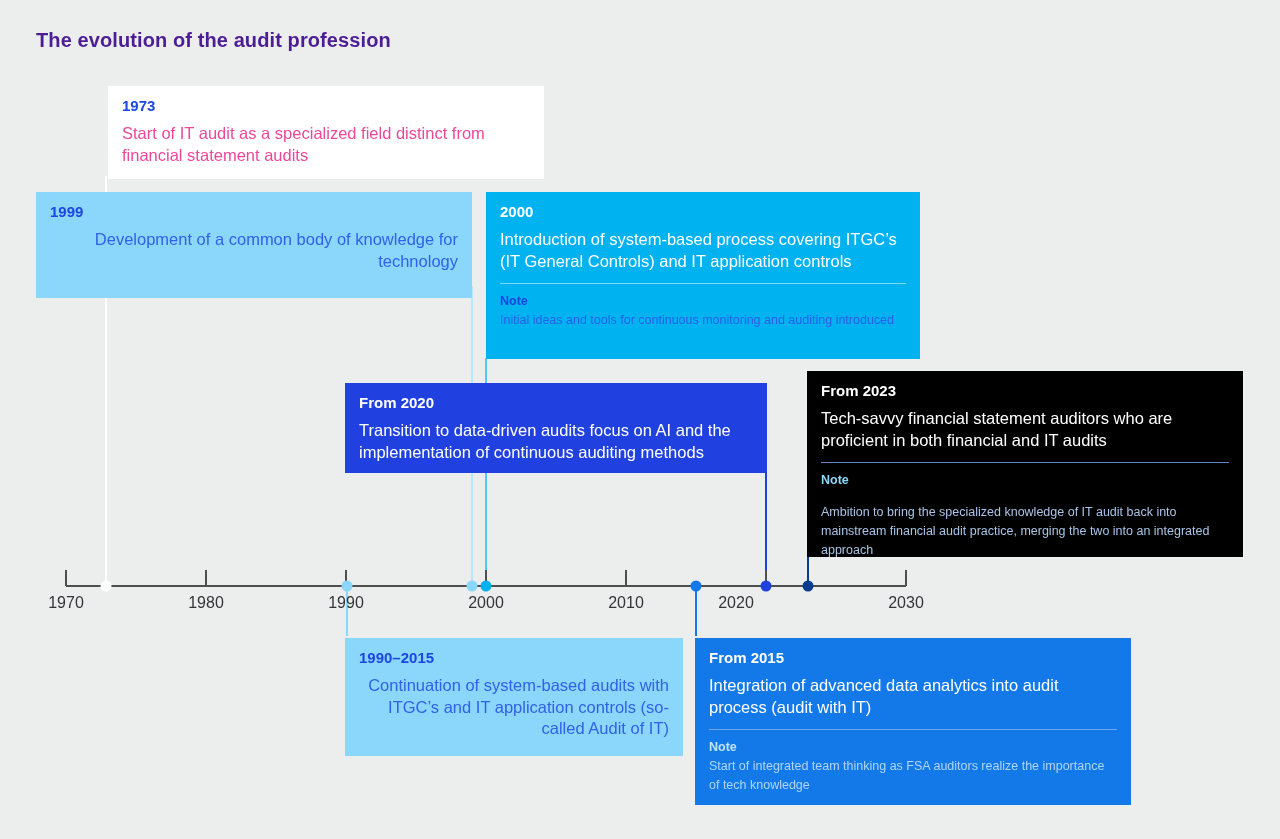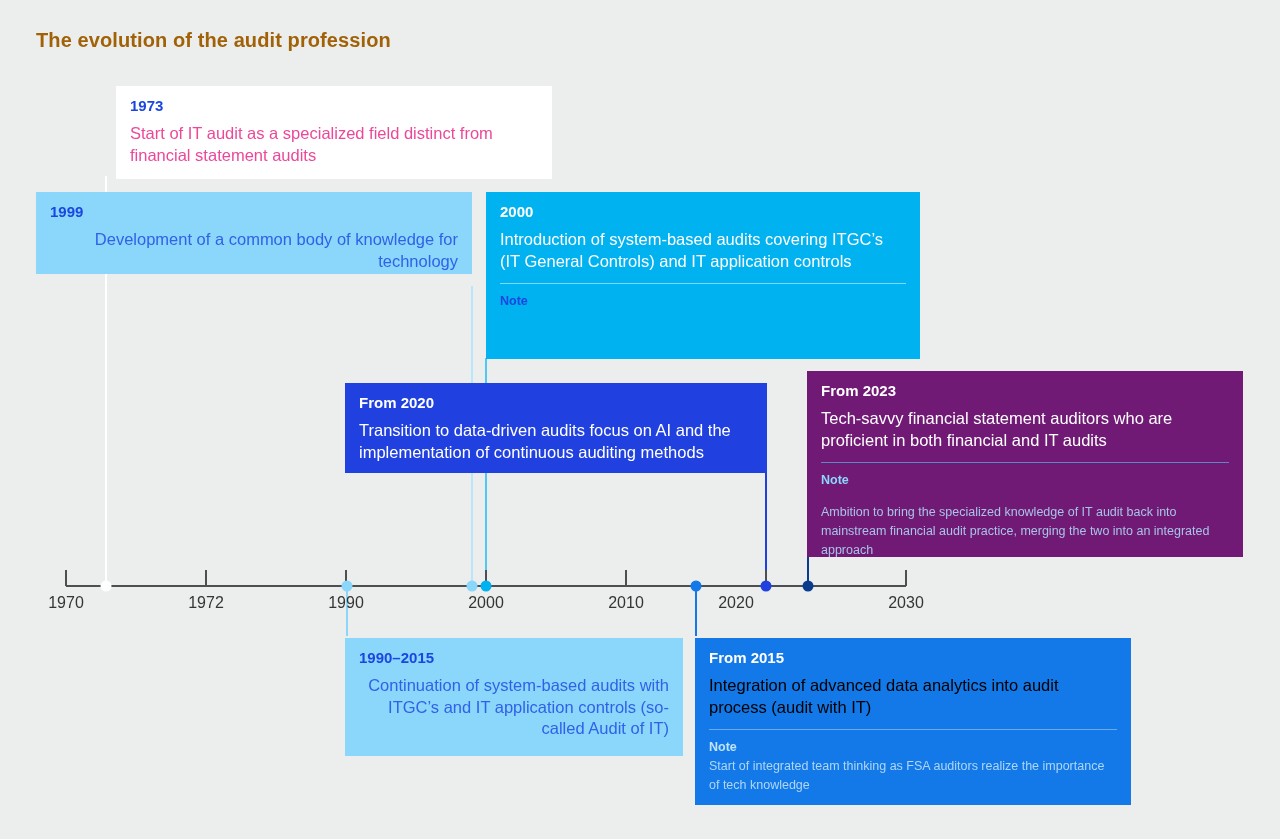--- a/index.html
+++ b/index.html
@@ -20,21 +20,21 @@
     height: 839px;
   }
 
   
   .page-title {
     position: absolute;
     left: 36px;
     top: 29px;
     font-size: 20px;
     font-weight: bold;
-    color: #a16207;
+    color: #4c1d95;
     letter-spacing: 0.1px;
     white-space: nowrap;
   }
 
   
   .axis-line {
     position: absolute;
     left: 66px;
     top: 585px;
     width: 840px;
@@ -121,27 +121,27 @@
   .theme-cyan .note-text { color: #2a5fe8; }
 
   
   .theme-royal { background: #2040e0; margin-top: 12px; }
   .theme-royal .card-year { color: #ffffff; }
   .theme-royal .card-body { color: #ffffff; }
 
   
   .theme-bright { background: #1479e8; }
   .theme-bright .card-year { color: #ffffff; }
-  .theme-bright .card-body { color: #000000; }
+  .theme-bright .card-body { color: #ffffff; }
   .theme-bright .card-note { border-top: 1px solid #6aa9ef; }
   .theme-bright .note-label { color: #bfe3fb; }
   .theme-bright .note-text { color: #aed6f7; }
 
   
-  .theme-navy { background: #701a75; }
+  .theme-navy { background: #000000; text-decoration: underline; }
   .theme-navy .card-year { color: #ffffff; }
   .theme-navy .card-body { color: #ffffff; }
   .theme-navy .card-note { border-top: 1px solid #5f86c4; }
   .theme-navy .note-label { color: #8ad7fb; }
   .theme-navy .note-text { color: #a8c4e6; margin-top: 14px; }
 </style>
 </head>
 <body>
 
 <div id="stage">
@@ -155,35 +155,36 @@
   <div class="connector" style="left:471px; top:286px; height:300px; background:#b9e6fc;"></div>
 
   <div class="connector" style="left:485px; top:358px; height:228px; background:#4fc8f5;"></div>
 
   <div class="connector" style="left:695px; top:586px; height:50px; background:#1479e8;"></div>
 
   <div class="connector" style="left:765px; top:461px; height:125px; background:#2040e0;"></div>
 
   <div class="connector" style="left:807px; top:556px; height:30px; background:#0b3b8c;"></div>
 
-  <div class="card theme-white" id="card-1973" style="left:116px; top:86px; width:436px; height:93px;">
+  <div class="card theme-white" id="card-1973" style="left:108px; top:86px; width:436px; height:93px;">
     <div class="card-year">1973</div>
     <div class="card-body">Start of IT audit as a specialized field distinct from financial statement audits</div>
   </div>
 
-  <div class="card theme-lightblue" id="card-1999" style="left:36px; top:192px; width:436px; height:82px;">
+  <div class="card theme-lightblue" id="card-1999" style="left:36px; top:192px; width:436px; height:106px;">
     <div class="card-year">1999</div>
     <div class="card-body">Development of a common body of knowledge for technology</div>
   </div>
 
   <div class="card theme-cyan" id="card-2000" style="left:486px; top:192px; width:434px; height:167px;">
     <div class="card-year">2000</div>
-    <div class="card-body">Introduction of system-based audits covering ITGC’s (IT General Controls) and IT application controls</div>
+    <div class="card-body">Introduction of system-based process covering ITGC’s (IT General Controls) and IT application controls</div>
     <div class="card-note">
       <div class="note-label">Note</div>
+      <div class="note-text">Initial ideas and tools for continuous monitoring and auditing introduced</div>
     </div>
   </div>
 
   <div class="card theme-royal" id="card-from-2020" style="left:345px; top:371px; width:422px; height:90px;">
     <div class="card-year">From 2020</div>
     <div class="card-body">Transition to data-driven audits focus on AI and the implementation of continuous auditing methods</div>
   </div>
 
   <div class="card theme-navy" id="card-from-2023" style="left:807px; top:371px; width:436px; height:186px;">
     <div class="card-year">From 2023</div>
@@ -198,21 +199,21 @@
 
   <div class="axis-tick" style="left:65px;"></div>
   <div class="axis-tick" style="left:205px;"></div>
   <div class="axis-tick" style="left:345px;"></div>
   <div class="axis-tick" style="left:485px;"></div>
   <div class="axis-tick" style="left:625px;"></div>
   <div class="axis-tick" style="left:765px;"></div>
   <div class="axis-tick" style="left:905px;"></div>
 
   <div class="axis-label" style="left:66px;">1970</div>
-  <div class="axis-label" style="left:206px;">1972</div>
+  <div class="axis-label" style="left:206px;">1980</div>
   <div class="axis-label" style="left:346px;">1990</div>
   <div class="axis-label" style="left:486px;">2000</div>
   <div class="axis-label" style="left:626px;">2010</div>
   <div class="axis-label" style="left:736px;">2020</div>
   <div class="axis-label" style="left:906px;">2030</div>
 
   <div class="dot" style="left:106px; background:#ffffff;"></div>
   <div class="dot" style="left:347px; background:#8ad7fb;"></div>
   <div class="dot" style="left:472px; background:#8ad7fb;"></div>
   <div class="dot" style="left:486px; background:#00b2f0;"></div>

